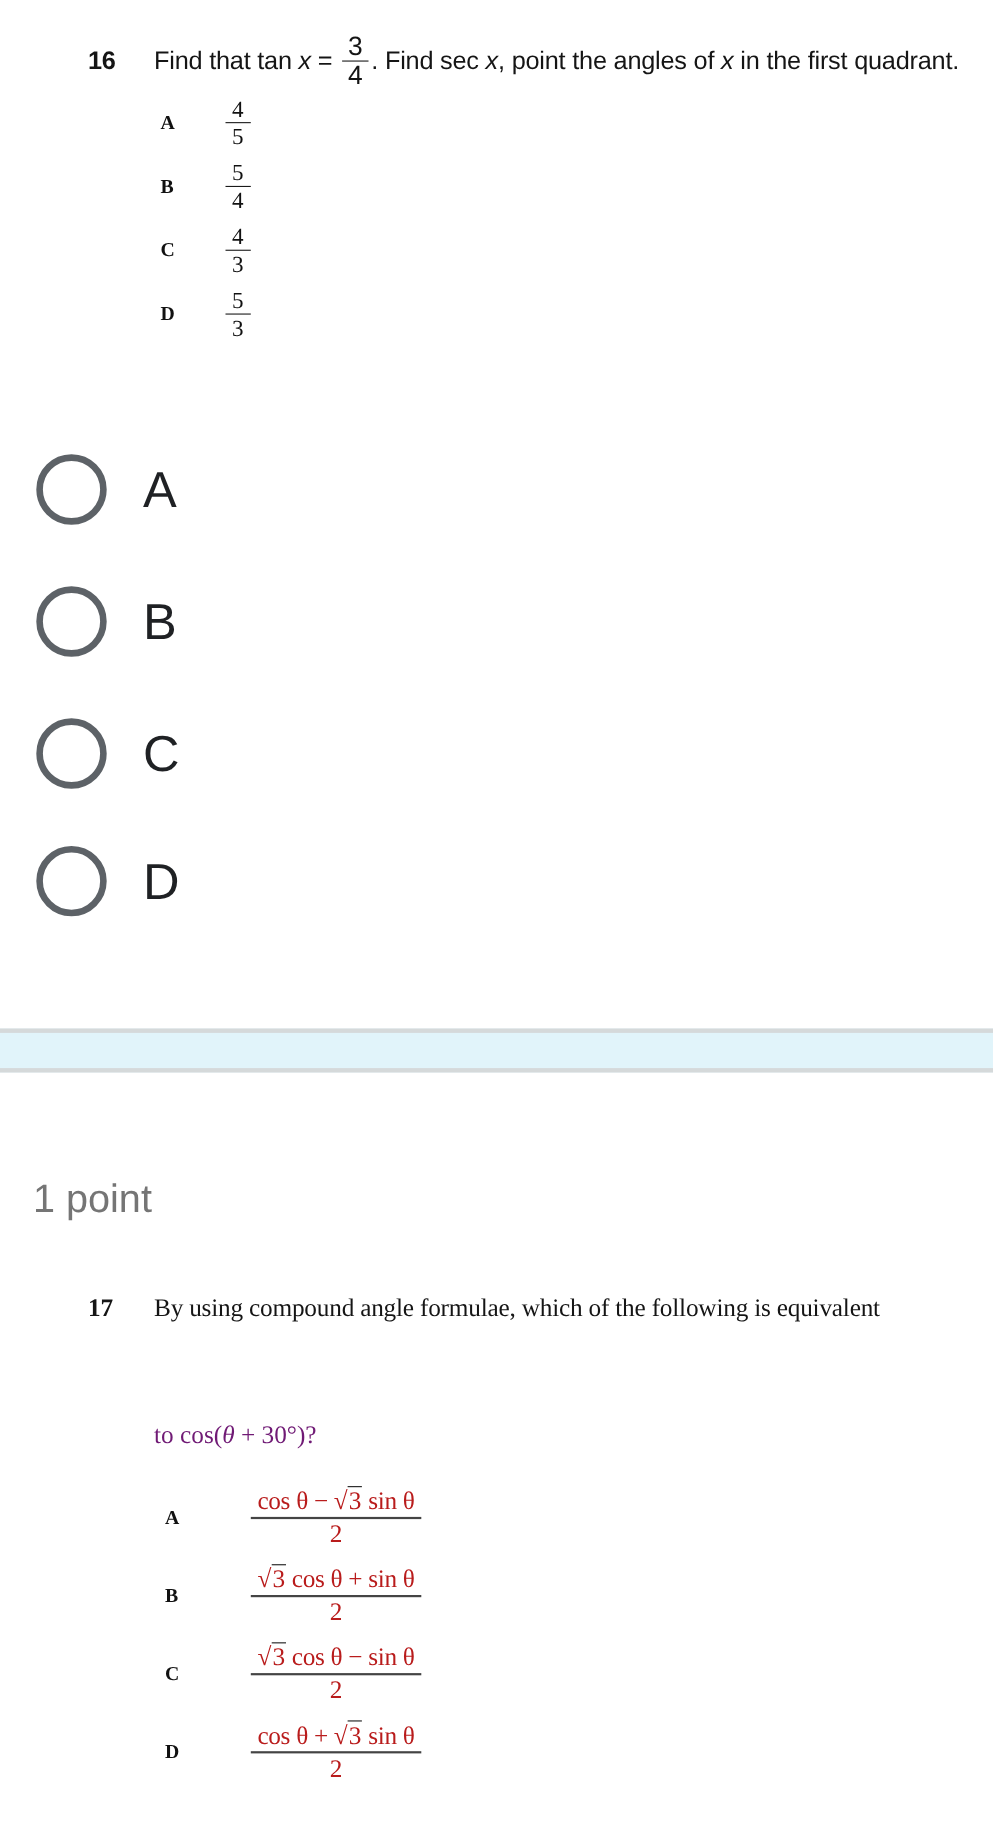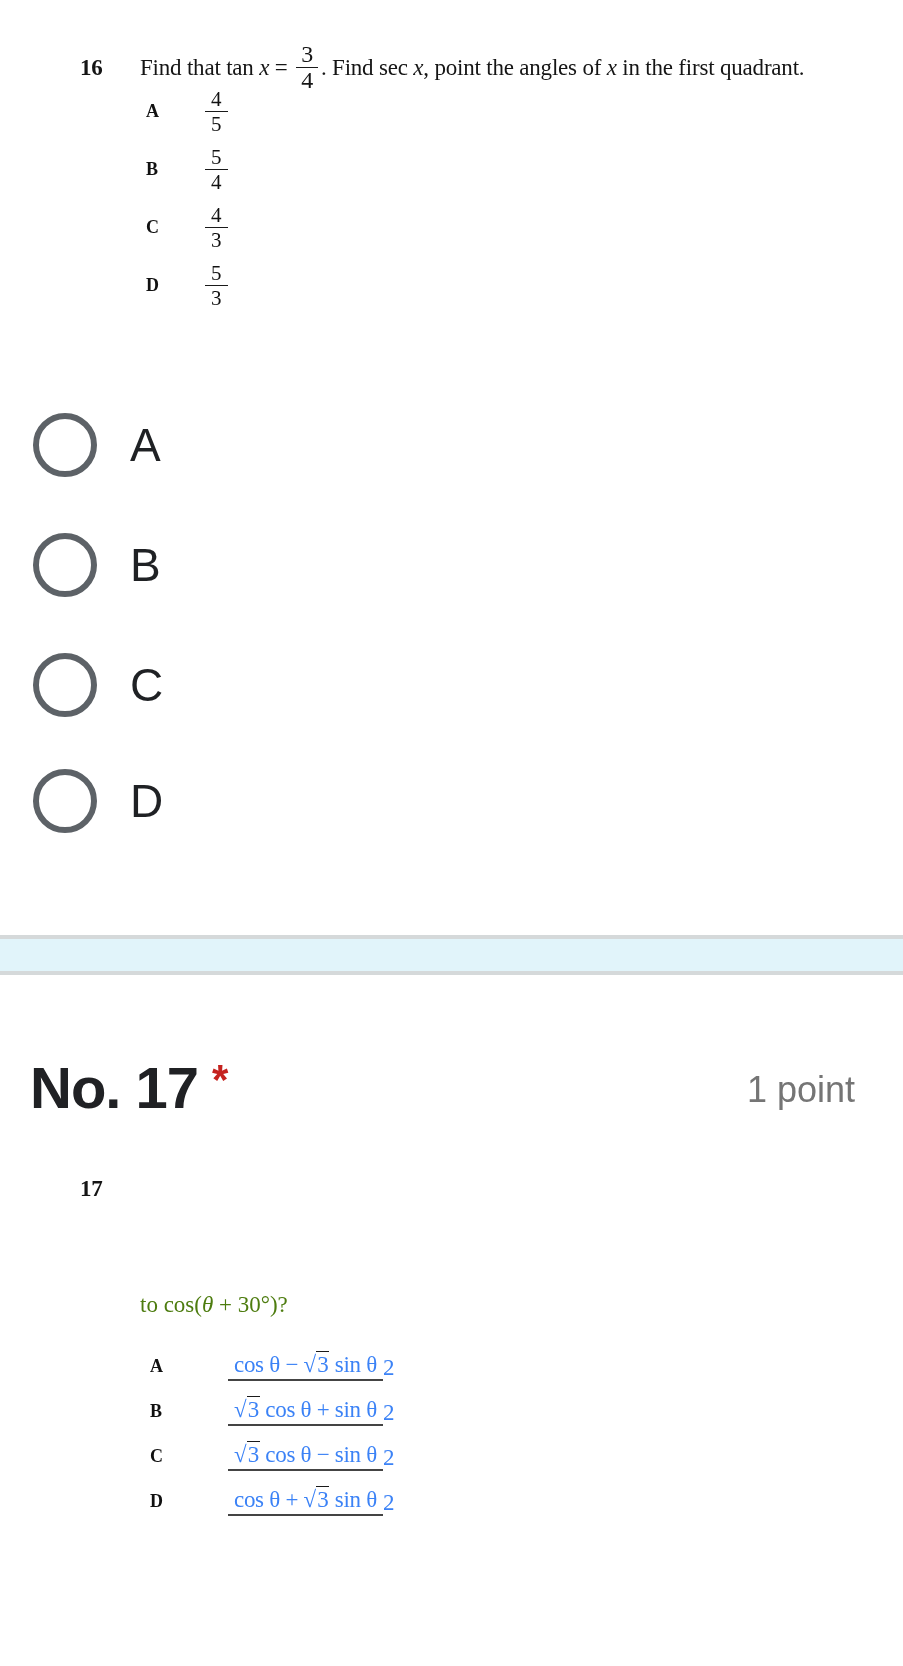--- a/index.html
+++ b/index.html
@@ -9,24 +9,23 @@
     font-family:"Liberation Sans", sans-serif;
     position:relative;
     overflow:hidden;
     color:#1b1b1b;
   }
 
   
   .q16-line1{
     position:absolute;top:30px;left:0;right:0;
     display:flex;align-items:center;
-    font-family:Liberation Serif, serif;
+    font-family:Liberation Sans, sans-serif;
     font-size:23px;letter-spacing:-0.2px;color:#151515;
     white-space:pre;
-    margin-top:12px;
   }
   .q-num{margin-left:80px;width:60px;font-weight:bold;flex:0 0 auto;}
   .q-text{display:flex;align-items:center;white-space:pre;}
   .q-text i{font-style:italic;}
   .ifrac{
     display:inline-flex;flex-direction:column;align-items:center;
     font-size:24px;line-height:1.05;margin:0 3px;vertical-align:middle;
   }
   .ifrac-num{display:block;padding:0 5px;}
   .ifrac-den{display:block;border-top:1.5px solid #1a1a1a;padding:0 5px;}
@@ -80,34 +79,34 @@
 
   
   .q17-line1{
     position:absolute;top:1176px;left:0;right:0;
     display:flex;align-items:baseline;
     font-family:"Liberation Serif", serif;
     font-size:23px;letter-spacing:-0.2px;color:#151515;white-space:pre;
   }
   .q17-line2{
     position:absolute;top:1292px;left:140px;
-    font-family:"Liberation Serif", serif;font-size:23px;color:#4d7c0f;white-space:pre;
+    font-family:"Liberation Serif", serif;font-size:23px;color:#701a75;white-space:pre;
   }
   .q17-line2 i{font-style:italic;}
 
   .q17-options{position:absolute;top:1352px;left:150px;}
   .q17-opt{display:flex;align-items:center;margin-bottom:16px;}
   .opt-label17{
     width:78px;flex:0 0 auto;
     font-family:"Liberation Serif", serif;font-weight:bold;font-size:18px;color:#111;
   }
   .bigfrac{
-    display:inline-flex;align-items:center;min-width:142px;
+    display:inline-flex;flex-direction:column;align-items:center;min-width:142px;
     font-family:"Liberation Serif", serif;font-size:23px;letter-spacing:-0.3px;
-    line-height:25px;color:#3b82f6;
+    line-height:25px;color:#b91c1c;
   }
   .bigfrac-num{display:block;border-bottom:2px solid #444;padding:0 6px 2px;white-space:pre;}
   .bigfrac-den{display:block;padding-top:1px;}
   .sqrt{white-space:pre;}
   .sqrt-sign{letter-spacing:0;}
   .radicand{border-top:1.6px solid #1a1a1a;padding:0 1px;}
 </style>
 </head>
 <body>
 
@@ -164,27 +163,27 @@
   </div>
   <div class="radio-row" style="top:769px">
     <span class="radio-circle"></span>
     <span class="radio-label">D</span>
   </div>
 </div>
 
 <div class="divider-strip"></div>
 
 <div class="q17-header">
-  <h1 class="q17-title"><span>No. 17</span><span class="req">*</span></h1>
   <span class="points">1 point</span>
 </div>
 
 <section>
   <div class="q17-line1">
     <span class="q-num">17</span>
+    <span>By using compound angle formulae, which of the following is equivalent</span>
   </div>
   <div class="q17-line2"><span>to cos(</span><i>θ</i><span> + 30°)?</span></div>
 
   <div class="q17-options">
     <div class="q17-opt">
       <span class="opt-label17">A</span>
       <span class="bigfrac">
           <span class="bigfrac-num"><span>cos θ − </span><span class="sqrt"><span class="sqrt-sign">√</span><span class="radicand">3</span></span><span> sin θ</span></span>
           <span class="bigfrac-den">2</span>
         </span>

